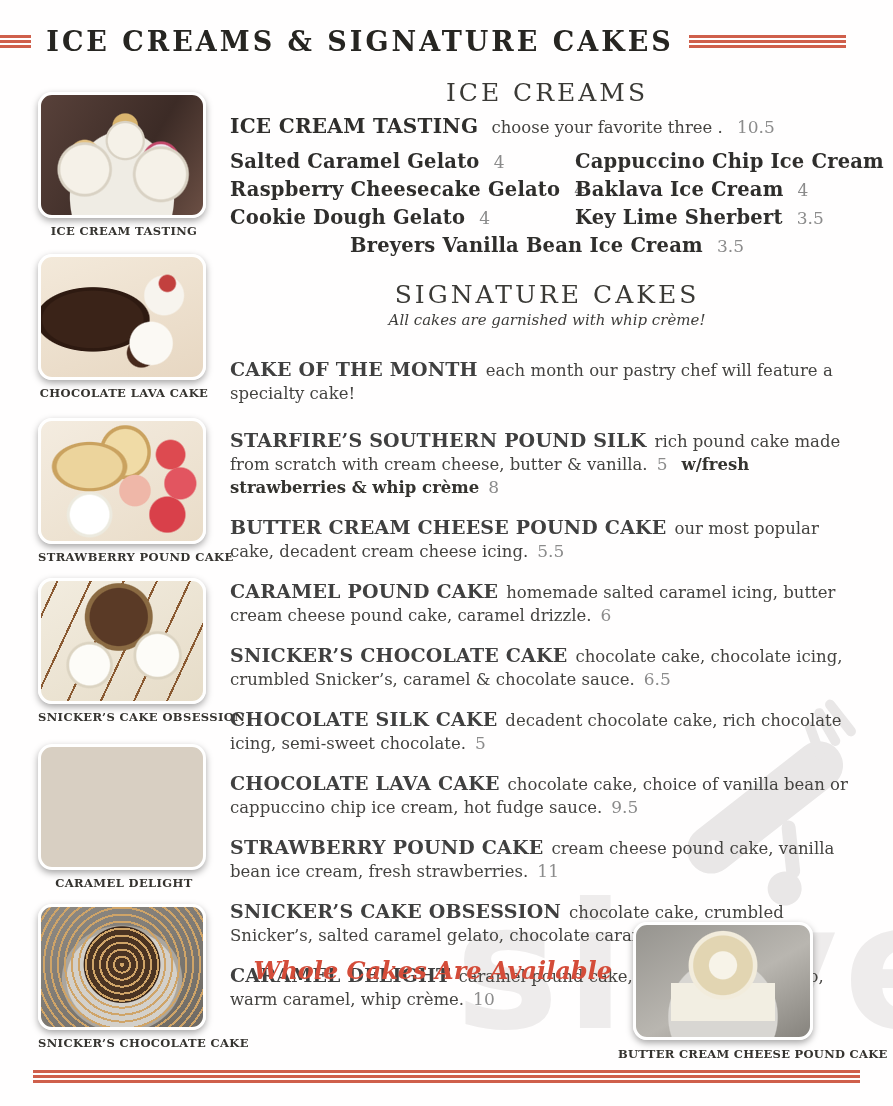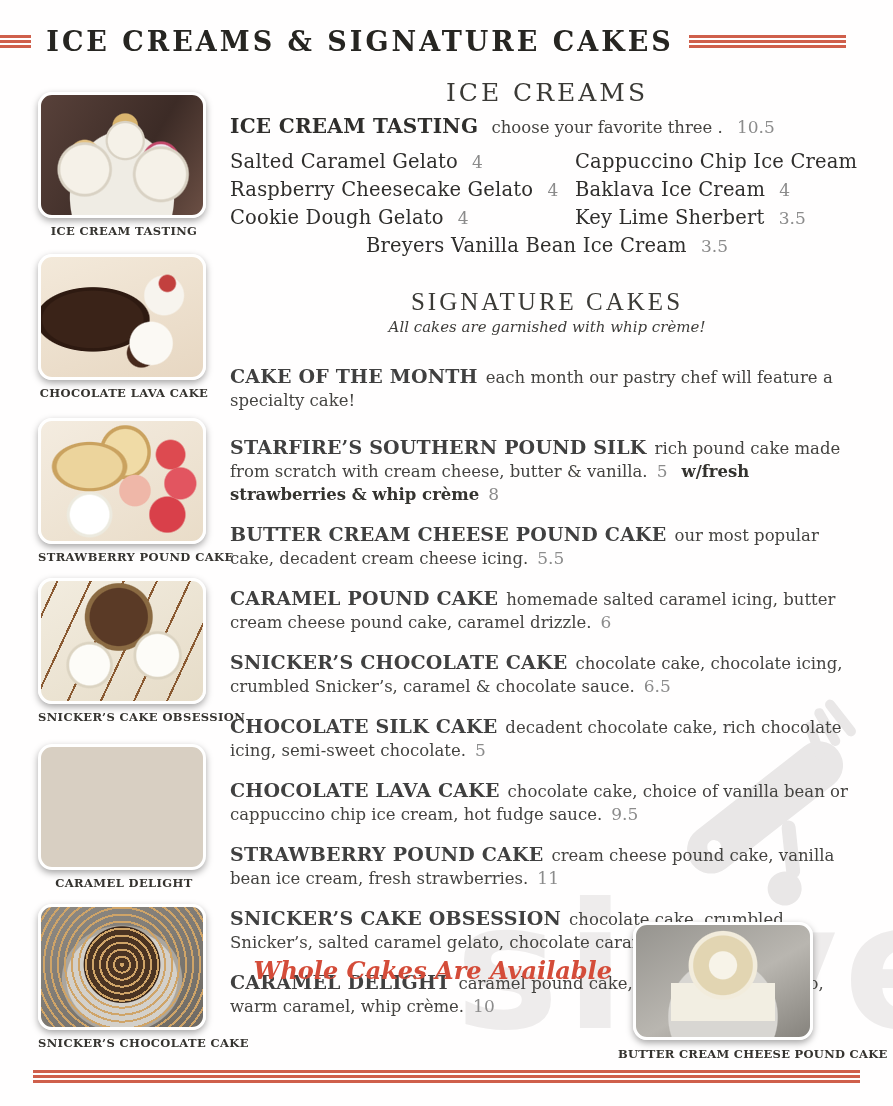--- a/index.html
+++ b/index.html
@@ -117,30 +117,30 @@
       radial-gradient(ellipse at 50% 82%, #d8d6d2 0 44%, transparent 45%),
       linear-gradient(150deg, #96948f, #b9b6b0 55%, #86837d);
   }
   
   .main-col{position:absolute; left:230px; top:78px; width:634px; z-index:2;}
   .sec-heading{
     margin:0; text-align:center; font-size:25px; font-weight:normal;
     letter-spacing:3px; color:#3b3a36;
   }
   .sec-heading.ic{margin-bottom:6px;}
-  .sec-heading.sc{margin-top:28px;font-family:Liberation Serif, serif;}
+  .sec-heading.sc{margin-top:20px;}
   .tasting-line{text-align:left; line-height:26px; margin-bottom:7px;}
   .tasting-name{font-weight:bold; font-size:20px; letter-spacing:0.3px;}
   .small-desc{font-size:16.5px; color:#444340; margin-left:8px;}
   .price{color:#8b8b8b; font-size:17px; margin-left:9px;}
   .ic-grid{display:flex;}
   .ic-colL{width:345px;}
   .ic-colR{flex:1;}
   .ic-row{line-height:27px; white-space:nowrap;}
-  .ic-name{font-weight:normal; font-size:19.5px; letter-spacing:0.2px;}
+  .ic-name{font-weight:bold; font-size:19.5px; letter-spacing:0.2px;}
   .ic-center{text-align:center; line-height:27px; margin-bottom:2px;}
   .subtitle{
     text-align:center; font-style:italic; font-size:15px; color:#3e3d3a;
     line-height:22px; margin-bottom:27px;
   }
   .item{line-height:23px; margin-bottom:17px; font-size:16.5px; color:#444340;}
   .item.single{margin-bottom:24px;}
   .item .iname{font-weight:bold; font-size:19px; color:#404040; letter-spacing:0.2px; margin-right:8px;}
   .item .extra{font-weight:bold; color:#34332f; margin-left:14px;}
   

